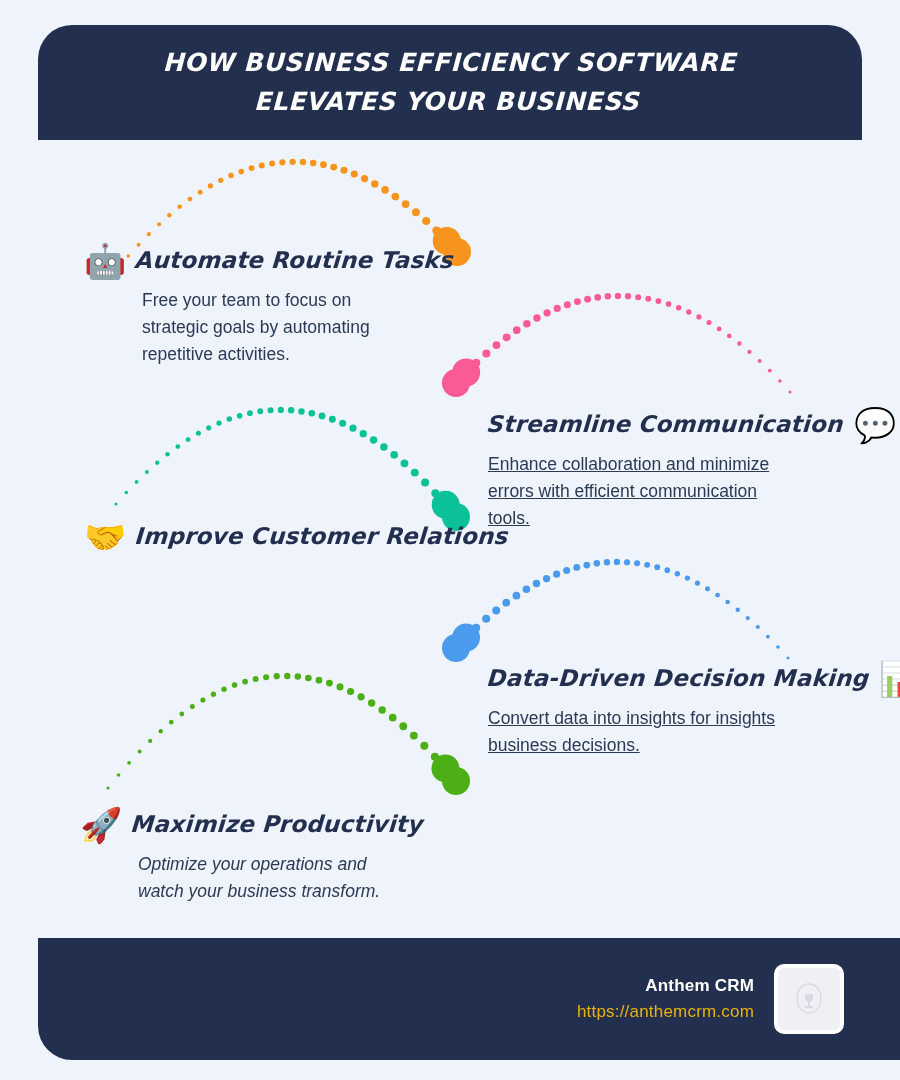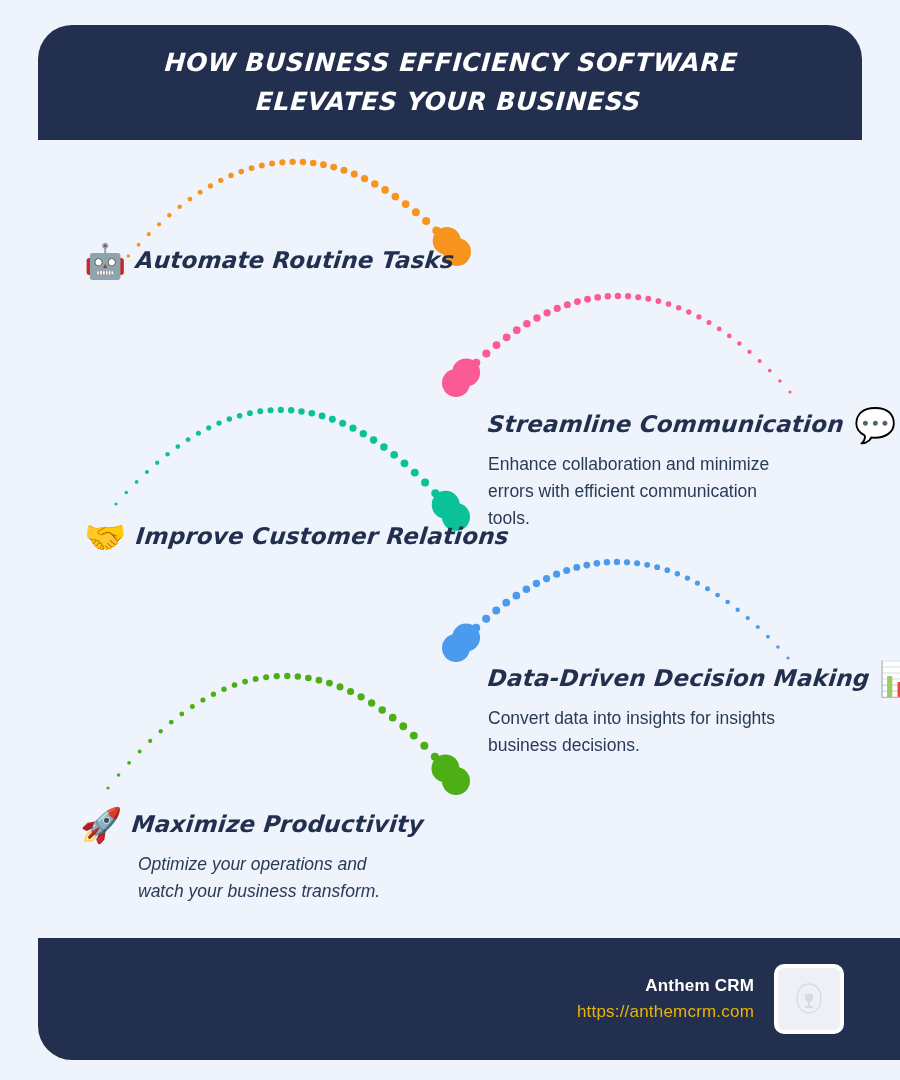--- a/index.html
+++ b/index.html
@@ -87,21 +87,21 @@
   }
   .item-body {
     font-family: "Liberation Sans", sans-serif;
     font-size: 17.5px;
     line-height: 1.55;
     color: #2b3a55;
     margin-top: 9px;
   }
 
   .item-left .item-body { margin-left: 58px; }
-  .item-right .item-body { margin-left: 0; }
+  .item-right .item-body { margin-left: 0; text-decoration: underline; }
 
   
   #item-1 { left: 84px;  top: 244px; width: 330px; }
   #item-1 .item-body { width: 275px; }
 
   #item-2 { left: 488px; top: 408px; width: 350px; }
   #item-2 .item-body { width: 290px; }
 
   #item-3 { left: 84px;  top: 520px; width: 345px; }
   #item-3 .item-body { width: 285px; }
@@ -343,20 +343,21 @@
       <circle cx="434.91" cy="756.72" r="4.08" fill="#4caf16"></circle>
       <circle cx="445.45" cy="768.46" r="14.00" fill="#4caf16"></circle>
       <circle cx="456.00" cy="781.00" r="14.00" fill="#4caf16"></circle>
     </svg>
 
   <div class="item item-left" id="item-1">
     <div class="item-head">
       <span class="item-emoji">🤖</span>
       <span class="item-title">Automate Routine Tasks</span>
     </div>
+    <div class="item-body">Free your team to focus on strategic goals by automating repetitive activities.</div>
   </div>
 
   <div class="item item-right" id="item-2">
     <div class="item-head">
       <span class="item-title">Streamline Communication</span>
       <span class="item-emoji">💬</span>
     </div>
     <div class="item-body">Enhance collaboration and minimize errors with efficient communication tools.</div>
   </div>
 

